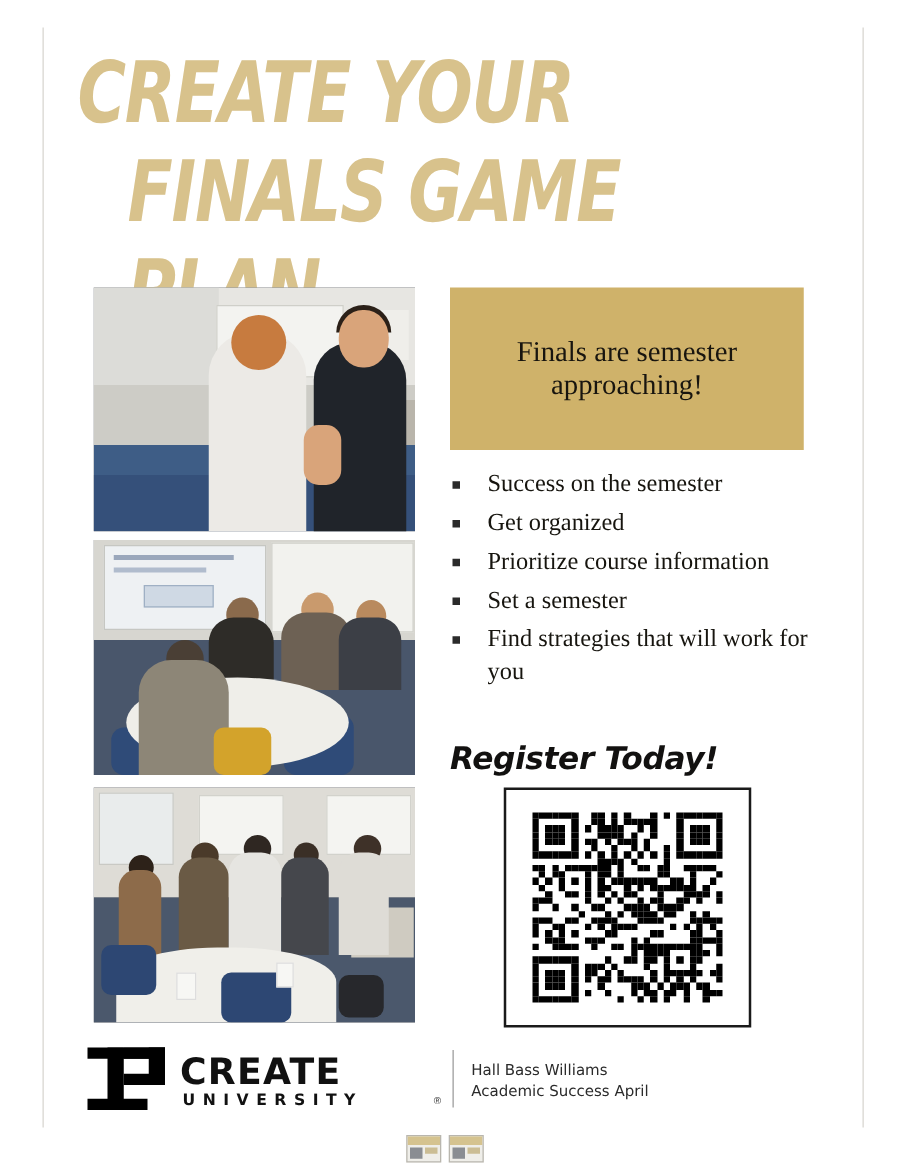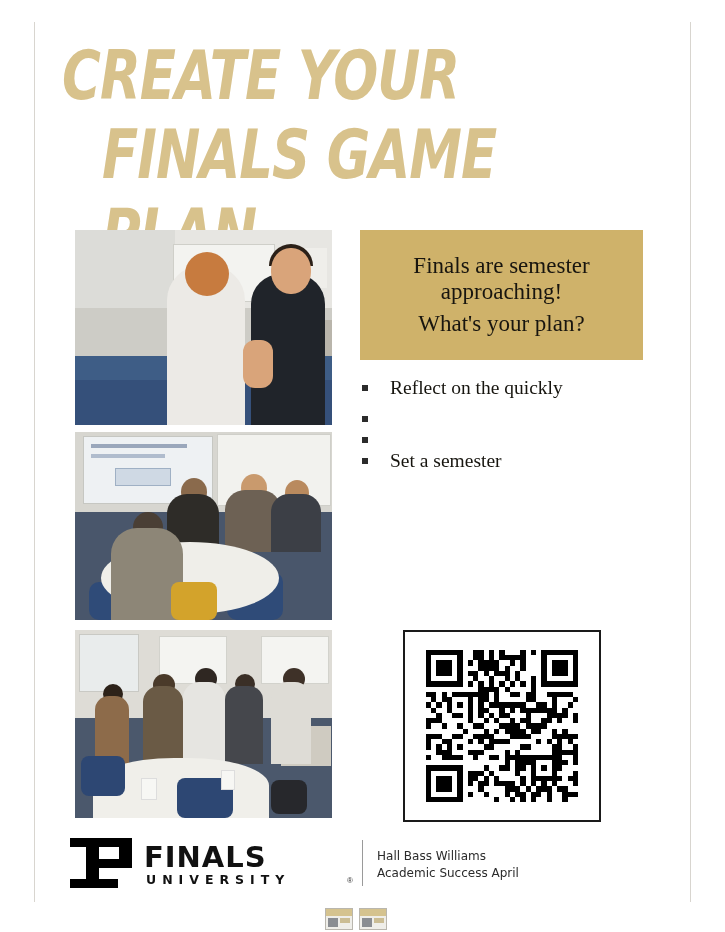--- a/index.html
+++ b/index.html
@@ -375,40 +375,46 @@
     <span class="ph-layer p3-table"></span>
     <span class="ph-layer p3-ch1"></span>
     <span class="ph-layer p3-ch2"></span>
     <span class="ph-layer p3-cup1"></span>
     <span class="ph-layer p3-cup2"></span>
     <span class="ph-layer p3-bag3"></span>
   </div>
 
   <div class="callout">
     <div class="ln">Finals are semester approaching!</div>
-    <div class="ln second">What's your plan?</div>
   </div>
 
   <div class="bullets">
     <div class="bullet">
       <span class="sq"></span>
-      <span class="txt">Reflect on the quickly</span>
+      <span class="txt">Success on the semester</span>
     </div>
     <div class="bullet">
       <span class="sq"></span>
+      <span class="txt">Get organized</span>
     </div>
     <div class="bullet">
       <span class="sq"></span>
+      <span class="txt">Prioritize course information</span>
     </div>
     <div class="bullet">
       <span class="sq"></span>
       <span class="txt">Set a semester</span>
     </div>
+    <div class="bullet">
+      <span class="sq"></span>
+      <span class="txt">Find strategies that will work for you</span>
+    </div>
   </div>
 
+  <div class="register">Register Today!</div>
 
   <div class="qr-box">
     <div class="qr" id="qr-grid">
         <i></i>
         <i></i>
         <i></i>
         <i></i>
         <i></i>
         <i></i>
         <i></i>
@@ -1251,21 +1257,21 @@
 
   <div class="footer">
     <div class="p-logo">
       <span class="bar" style="left:0;   top:0;  width:62px; height:9px;"></span>
       <span class="bar" style="left:0;   top:41px;width:48px; height:9px;"></span>
       <span class="bar" style="left:16px;top:0;  width:13px; height:50px;"></span>
       <span class="bar" style="left:29px;top:0;  width:33px; height:9px;"></span>
       <span class="bar" style="left:49px;top:0;  width:13px; height:30px;"></span>
       <span class="bar" style="left:29px;top:21px;width:33px;height:9px;"></span>
     </div>
-    <div class="purdue-word">FINALS</div>
+    <div class="purdue-word">CREATE</div>
     <div class="purdue-univ">UNIVERSITY</div>
     <div class="reg-mark">®</div>
     <div class="divider-v"></div>
     <div class="unit">
       <div>Hall Bass Williams</div>
       <div>Academic Success April</div>
     </div>
   </div>
 
   <div class="thumbs">

